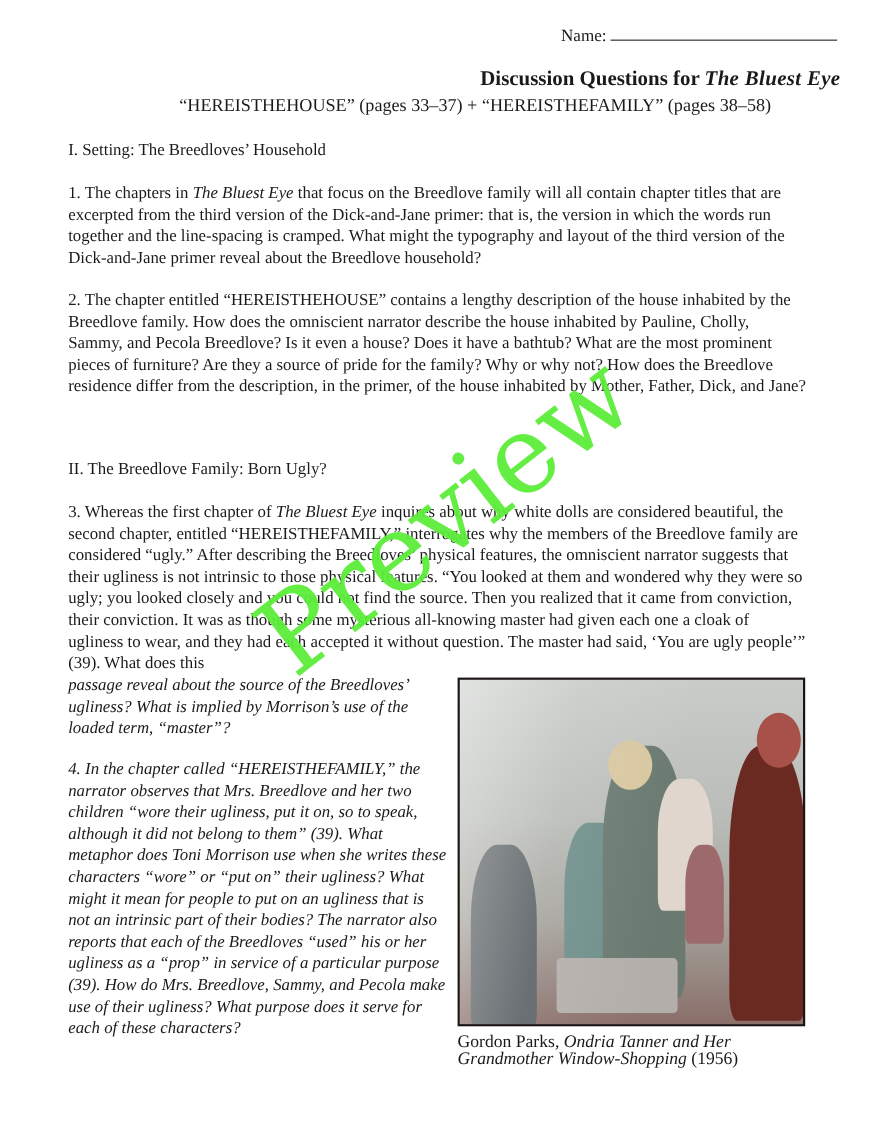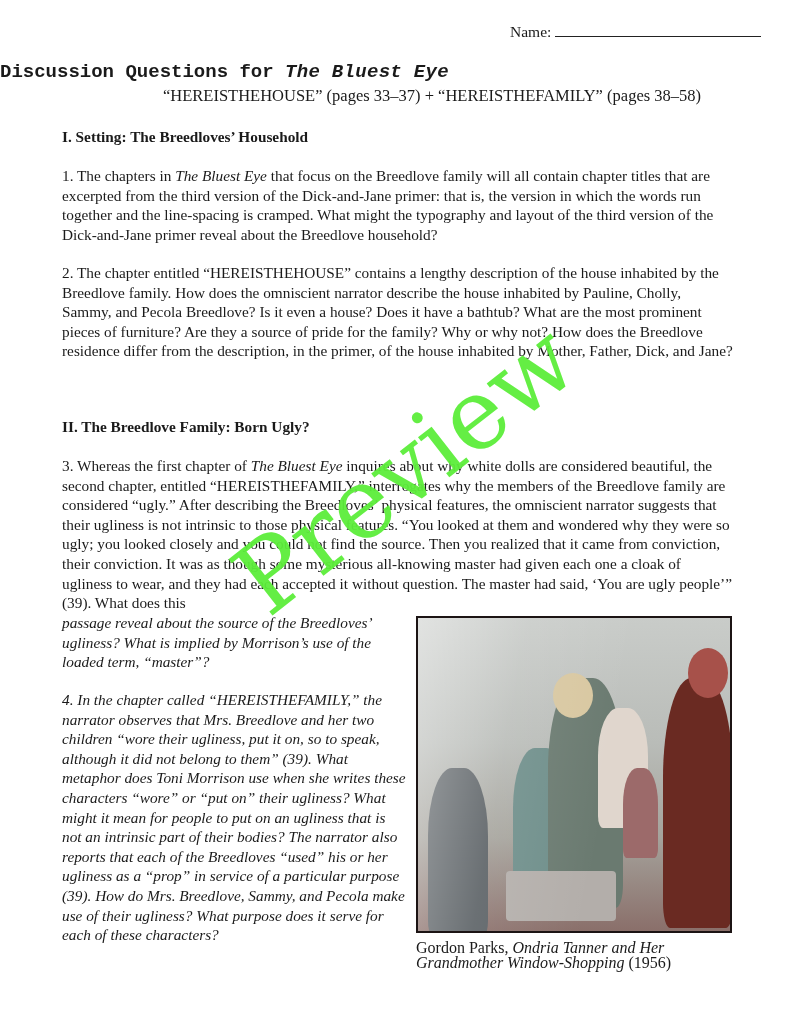--- a/index.html
+++ b/index.html
@@ -11,32 +11,32 @@
   .name-line {
     position: absolute; left: 478px; top: 22px;
     font-size: 15.5px; letter-spacing: 0; margin-left: 32px;
   }
   .name-line .blank {
     display: inline-block; width: 206px; border-bottom: 1px solid #222;
     margin-left: 4px; height: 14px; vertical-align: baseline;
   }
   .title {
     position: absolute; left: 0; width: 764px; top: 61px;
-    text-align: left; font-size: 19px; font-weight: bold; font-family: Liberation Mono, monospace;
+    text-align: right; font-size: 19px; font-weight: bold;
   }
   .title i { font-style: italic; font-weight: bold; letter-spacing: 0.3px; }
   .subtitle {
     position: absolute; left: 0; width: 792px; top: 86px;
     text-align: center; font-size: 16.5px; padding-left: 36px;
   }
   .block {
     position: absolute; left: 62px; width: 672px;
     font-size: 15.3px; line-height: 19.6px;
   }
-  .heading { font-weight: bold; font-size: 15.3px; }
+  .heading { font-weight: normal; font-size: 15.3px; }
   .narrow { width: 345px; font-style: italic; }
   .photo {
     position: absolute; left: 416px; top: 616px; width: 316px; height: 317px;
     border: 2px solid #1c1414; box-sizing: border-box; overflow: hidden;
     background: linear-gradient(180deg, #c9ccc9 0%, #b9bcb8 40%, #a5a39c 70%, #8a6f6a 100%);
   }
   .photo .glass { position:absolute; left:0; top:0; width:100%; height:100%;
     background: linear-gradient(100deg, rgba(255,255,255,0.45) 0%, rgba(255,255,255,0.1) 30%, rgba(255,255,255,0) 60%); }
   .photo .shape { position:absolute; border-radius: 40% 40% 10% 10%; }
   .photo .pedestal { position:absolute; left:88px; bottom:10px; width:110px; height:50px;

